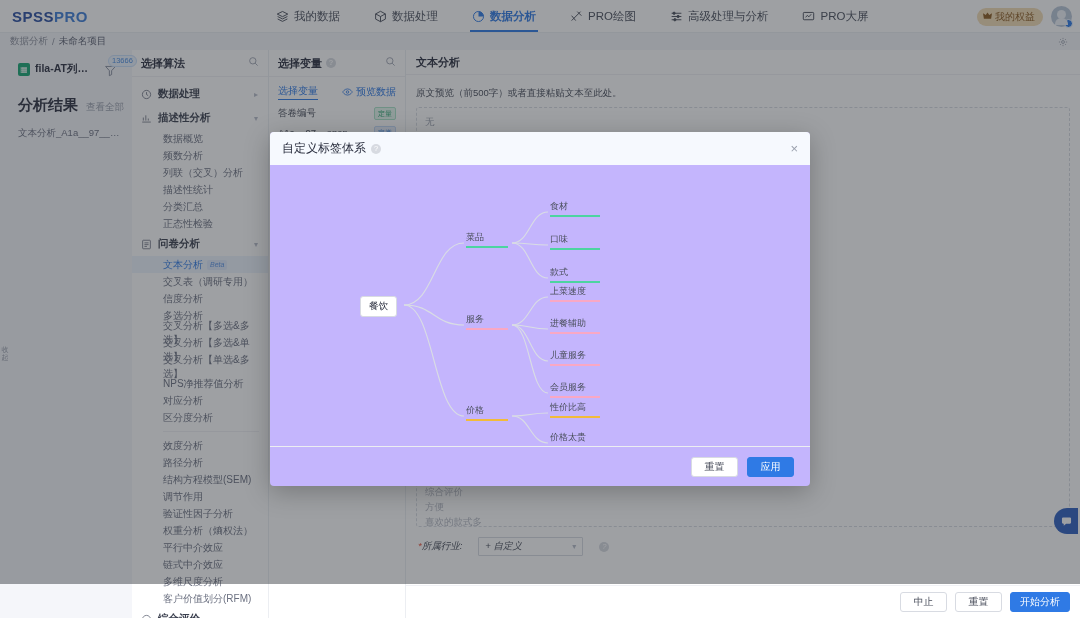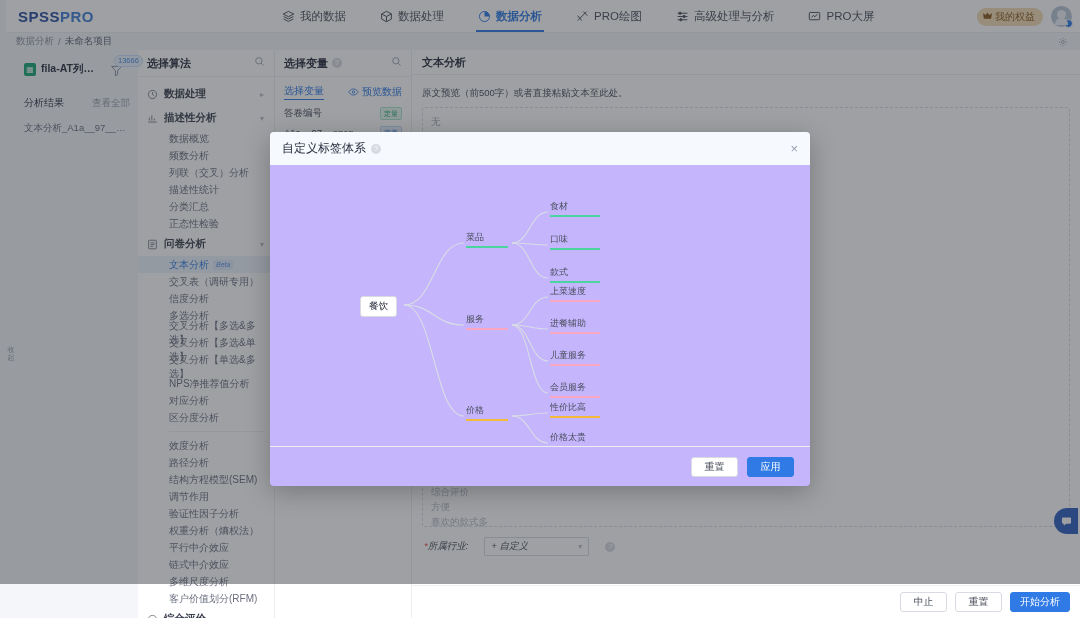--- a/index.html
+++ b/index.html
@@ -1,21 +1,21 @@
 <!DOCTYPE html>
 <html><head>
 <meta charset="utf-8">
 <style>
   * { box-sizing: border-box; margin: 0; padding: 0; }
   html, body {
     width: 1080px; height: 618px;
     font-family: "Liberation Sans", "DejaVu Sans", sans-serif;
     font-size: 12px; color: #333; overflow: hidden; background: #f5f6fa;
   }
-  #app { position: relative; width: 1080px; height: 584px; padding-left: 6px; }
+  #app { position: relative; width: 1080px; height: 584px; }
 
   
   .topbar {
     height: 33px; background: #ffffff; display: flex; align-items: center;
     border-bottom: 1px solid #eceef2; position: relative;
   }
   .logo { margin-left: 12px; font-size: 15px; font-weight: bold; letter-spacing: .5px; }
   .logo .a { color: #2b4fa2; }
   .logo .b { color: #3f7fd8; }
   .nav { display: flex; align-items: center; margin-left: 186px; gap: 30px; height: 100%; }
@@ -95,21 +95,21 @@
   .funnel { position: relative; width: 22px; height: 22px; cursor: pointer; }
   .badge-count {
     position: absolute; left: 6px; top: -3px; background: #eaf2fd; color: #4b8fe3;
     border: 1px solid #c7defa; border-radius: 7px; font-size: 7.5px;
     padding: 0 3px; line-height: 10px; white-space: nowrap;
   }
   .sect-head {
     display: flex; justify-content: space-between; align-items: baseline;
     margin-top: 12px;
   }
-  .sect-head .t { font-size: 10px; font-weight: normal; color: #2c3040; }
+  .sect-head .t { font-size: 15px; font-weight: bold; color: #2c3040; }
   .sect-head .m { font-size: 9.5px; color: #9aa0ad; cursor: pointer; }
   .result-item {
     margin-top: 12px; font-size: 9.5px; color: #6b7080; cursor: pointer;
     white-space: nowrap; overflow: hidden; text-overflow: ellipsis;
   }
 
   .col-algo {
     width: 137px; background: #fff; flex: none; display: flex; flex-direction: column;
     border-right: 1px solid #eceef2;
   }

